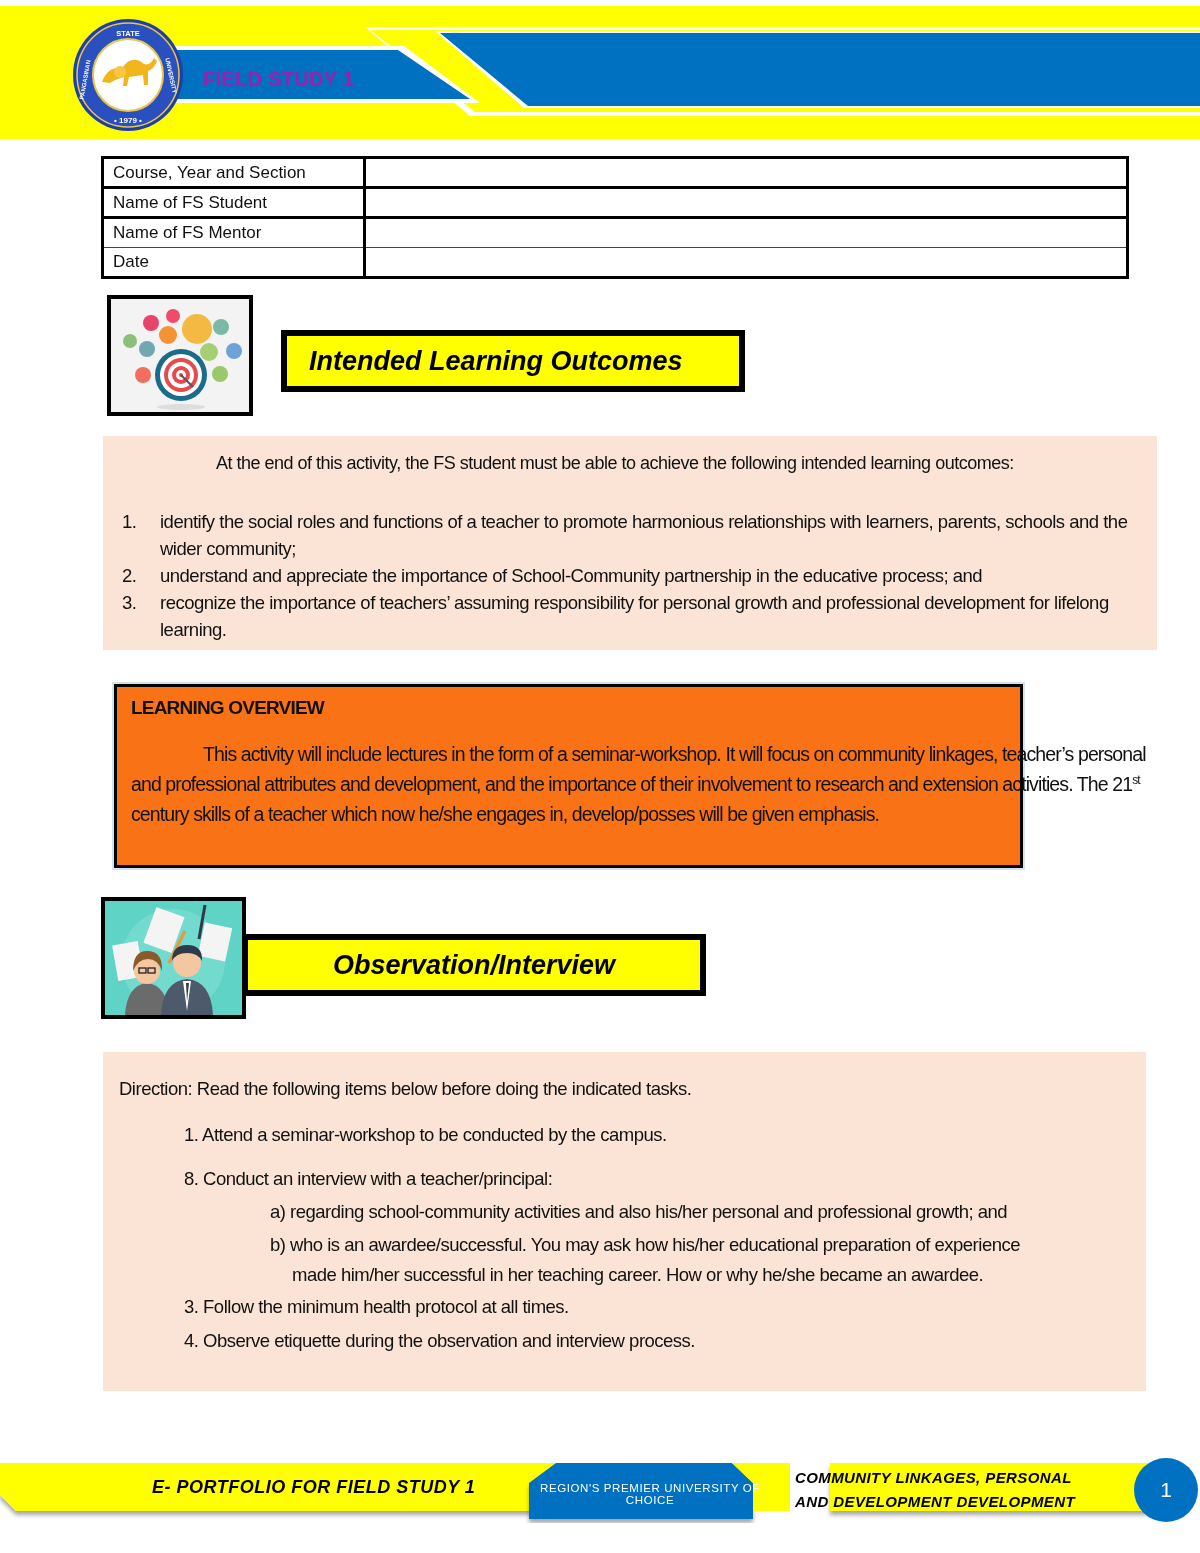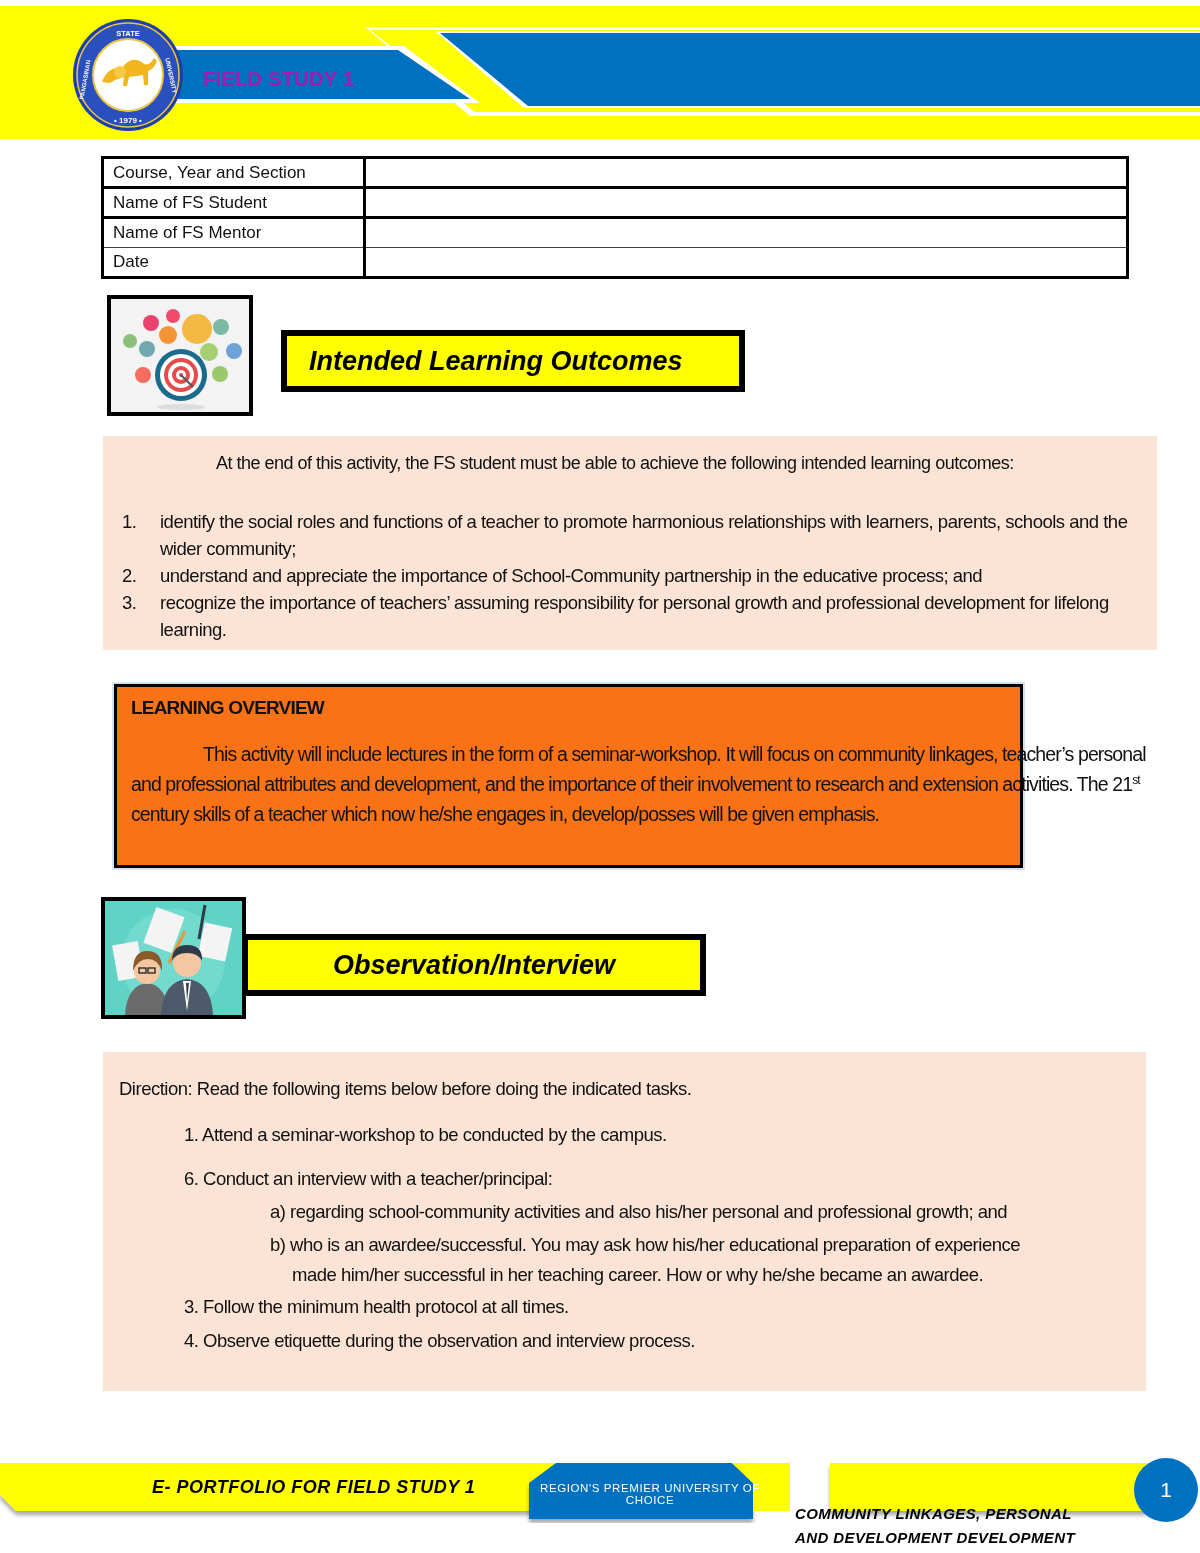--- a/index.html
+++ b/index.html
@@ -37,21 +37,21 @@
   .ov-body { position: absolute; left: 14px; top: 52px; width: 1022px; font-size: 19.5px; line-height: 30px; letter-spacing: -0.9px; text-indent: 72px; }
   .ov-body sup { font-size: 12px; vertical-align: 7px; line-height: 0; }
 
   
   .dir-text { position: absolute; font-size: 18.5px; letter-spacing: -0.5px; white-space: nowrap; }
 
   
   .footer { position: absolute; left: 0; top: 1463px; width: 1200px; height: 60px; }
   .ft-left-text { position: absolute; left: 152px; top: 1477px; font-size: 18px; font-weight: 900; font-style: italic; color: #000; letter-spacing: 0.5px; }
   .ft-mid-text { position: absolute; left: 530px; top: 1482px; width: 240px; text-align: center; font-size: 11.5px; color: #fff; letter-spacing: 0.6px; }
-  .ft-right-text { position: absolute; left: 795px; top: 1466px; font-size: 15px; line-height: 24px; font-weight: 900; font-style: italic; color: #000; letter-spacing: 0.4px; margin-top: 36px; }
+  .ft-right-text { position: absolute; left: 795px; top: 1466px; font-size: 15px; line-height: 24px; font-weight: 900; font-style: italic; color: #000; letter-spacing: 0.4px; }
   .ft-page { position: absolute; left: 1134px; top: 1458px; width: 64px; height: 64px; border-radius: 50%; background: #0070c0; color: #fff; font-size: 21px; display: flex; align-items: center; justify-content: center; }
 </style>
 </head>
 <body>
 
 <div class="header">
   <svg class="hdr-band-right" viewBox="0 0 1200 133" width="1200" height="133">
 
     <polygon points="365,21 1200,21 1200,110 470,110" fill="#ffffff"></polygon>
     <polygon points="370,24 1200,24 1200,106 475,106" fill="#ffff00"></polygon>
@@ -174,21 +174,21 @@
     <path d="M67 60 q0 -16 15 -16 q16 0 15 16 q-4 -8 -15 -8 q-11 0 -15 8 z" fill="#2f3b4b"></path>
   </svg>
 </div>
 <div class="sec-bar" style="left:242px; top:934px; width:464px; height:62px; justify-content:center;">
   <span>Observation/Interview</span>
 </div>
 
 <div class="pink" style="left:103px; top:1052px; width:1043px; height:339px;"></div>
 <div class="dir-text" style="left:119px; top:1078px;">Direction: Read the following items below before doing the indicated tasks.</div>
 <div class="dir-text" style="left:184px; top:1124px;">1. Attend a seminar-workshop to be conducted by the campus.</div>
-<div class="dir-text" style="left:184px; top:1168px;">6. Conduct an interview with a teacher/principal:</div>
+<div class="dir-text" style="left:184px; top:1168px;">8. Conduct an interview with a teacher/principal:</div>
 <div class="dir-text" style="left:270px; top:1201px;">a)  regarding school-community activities and also his/her personal and professional growth; and</div>
 <div class="dir-text" style="left:270px; top:1234px;">b) who is an awardee/successful. You may ask how his/her educational preparation of experience</div>
 <div class="dir-text" style="left:292px; top:1264px;">made him/her successful in her teaching career. How or why he/she became an awardee.</div>
 <div class="dir-text" style="left:184px; top:1296px;">3. Follow the minimum health protocol at all times.</div>
 <div class="dir-text" style="left:184px; top:1330px;">4. Observe etiquette during the observation and interview process.</div>
 
 <svg class="footer" viewBox="0 0 1200 60" width="1200" height="60">
   <defs>
     <filter id="sh" x="-5%" y="-20%" width="110%" height="160%">
       <feDropShadow dx="0" dy="4" stdDeviation="2" flood-color="#000" flood-opacity="0.35"></feDropShadow>

